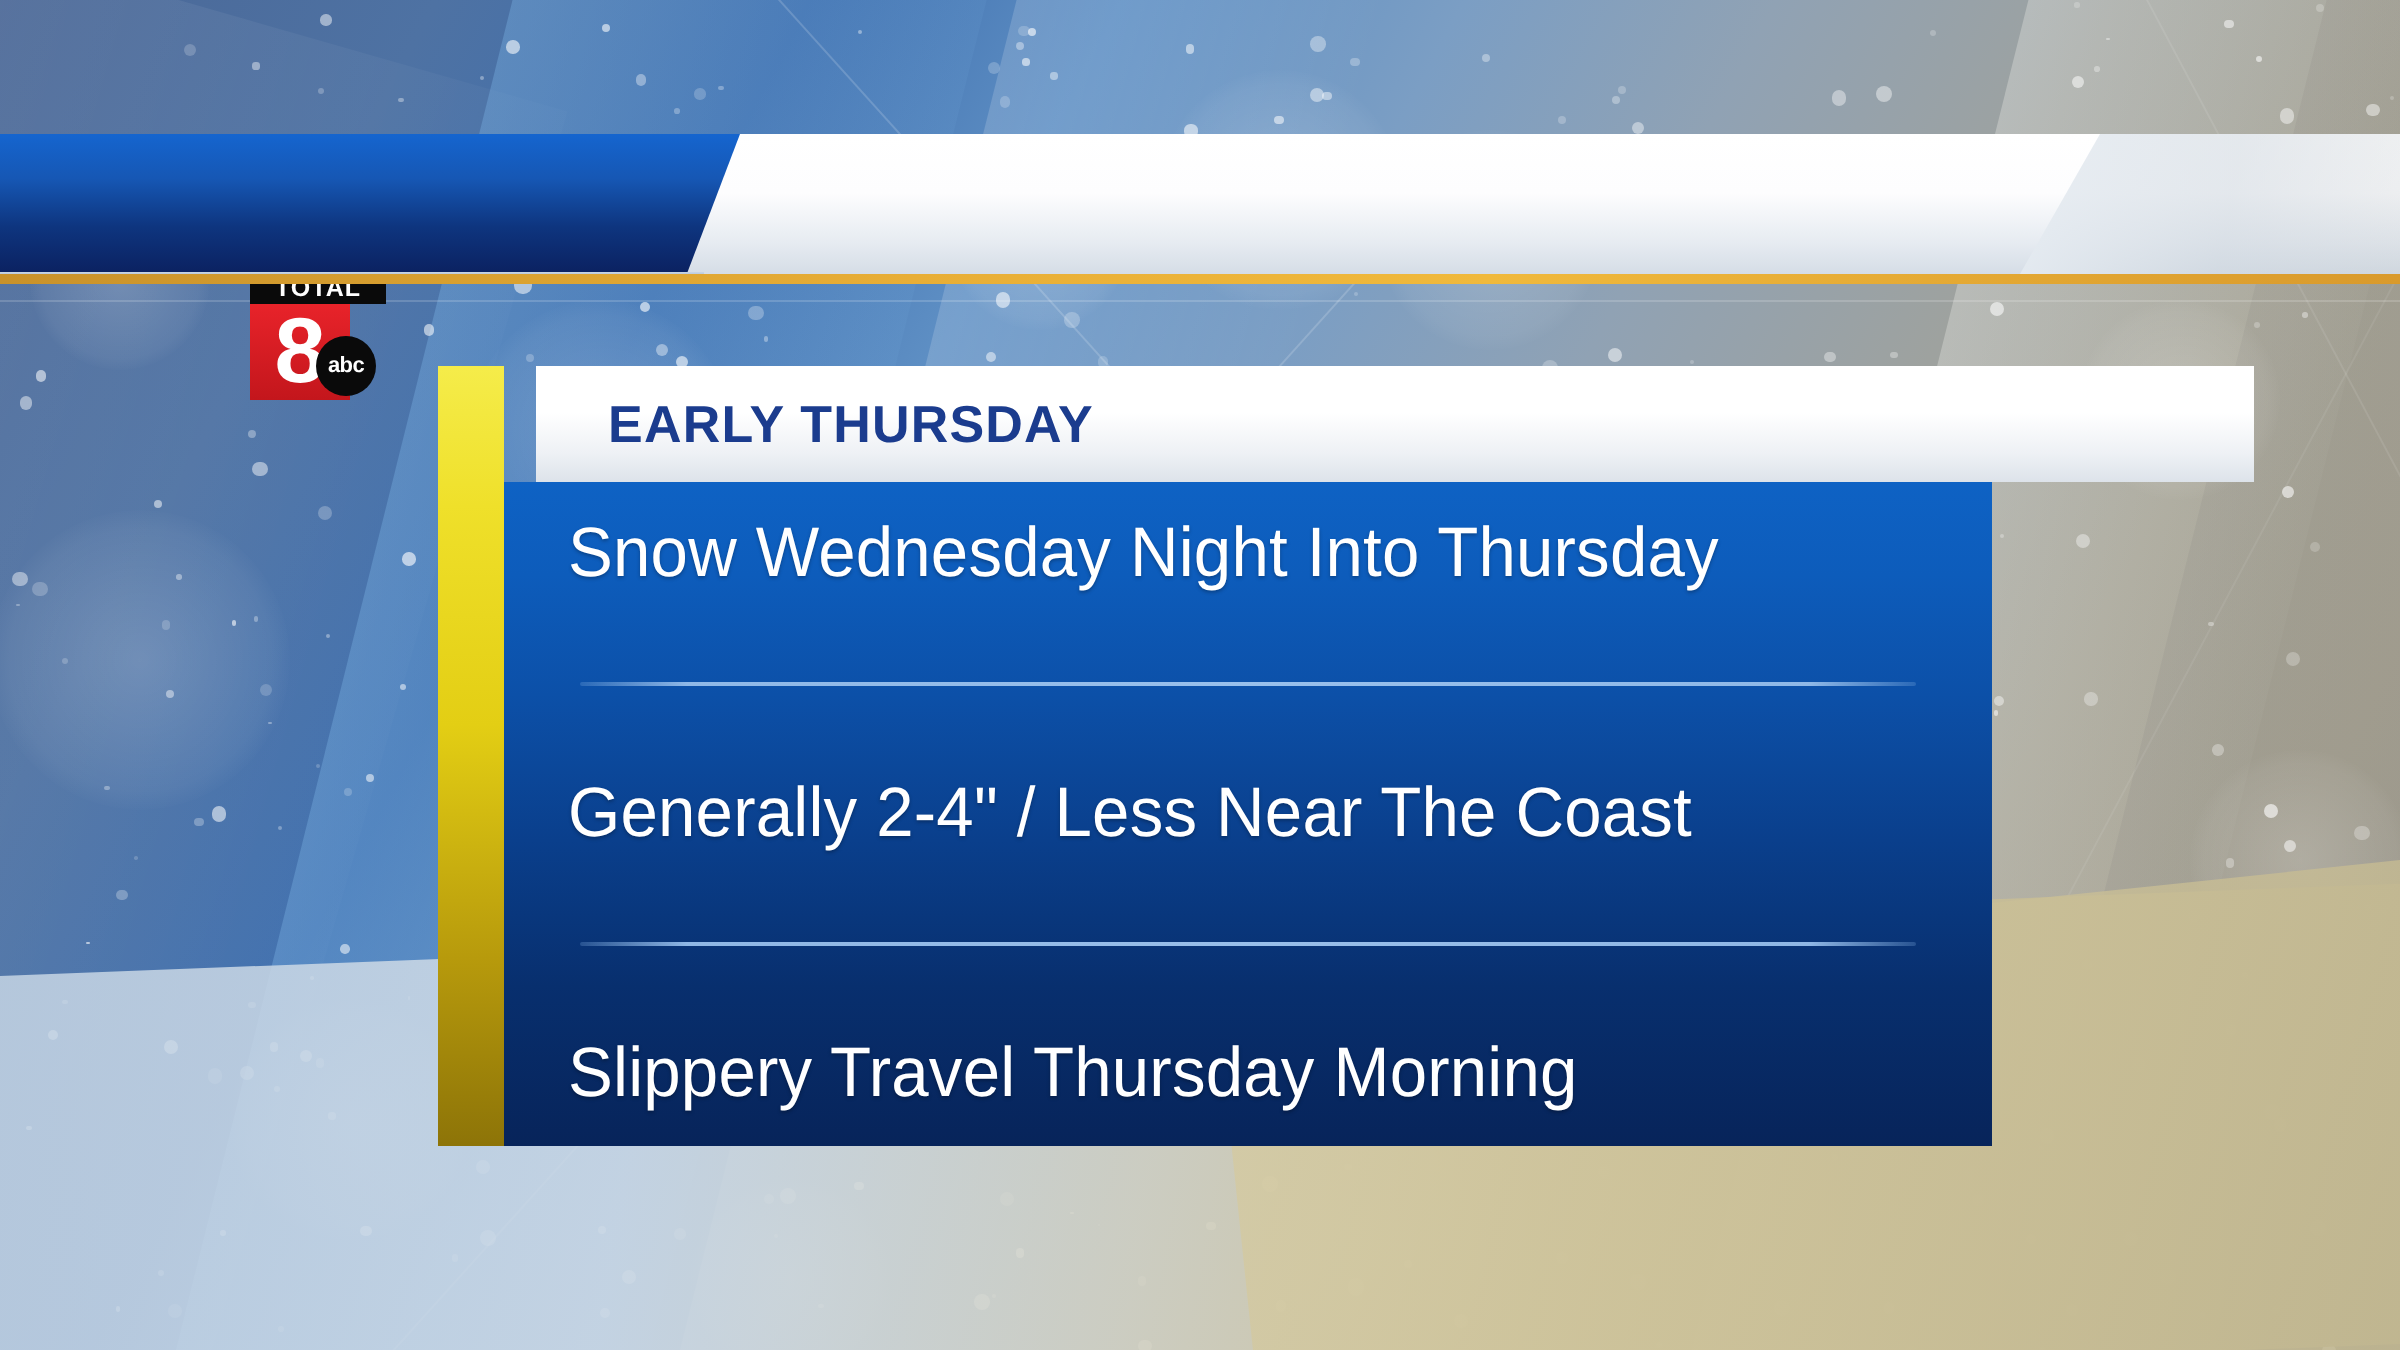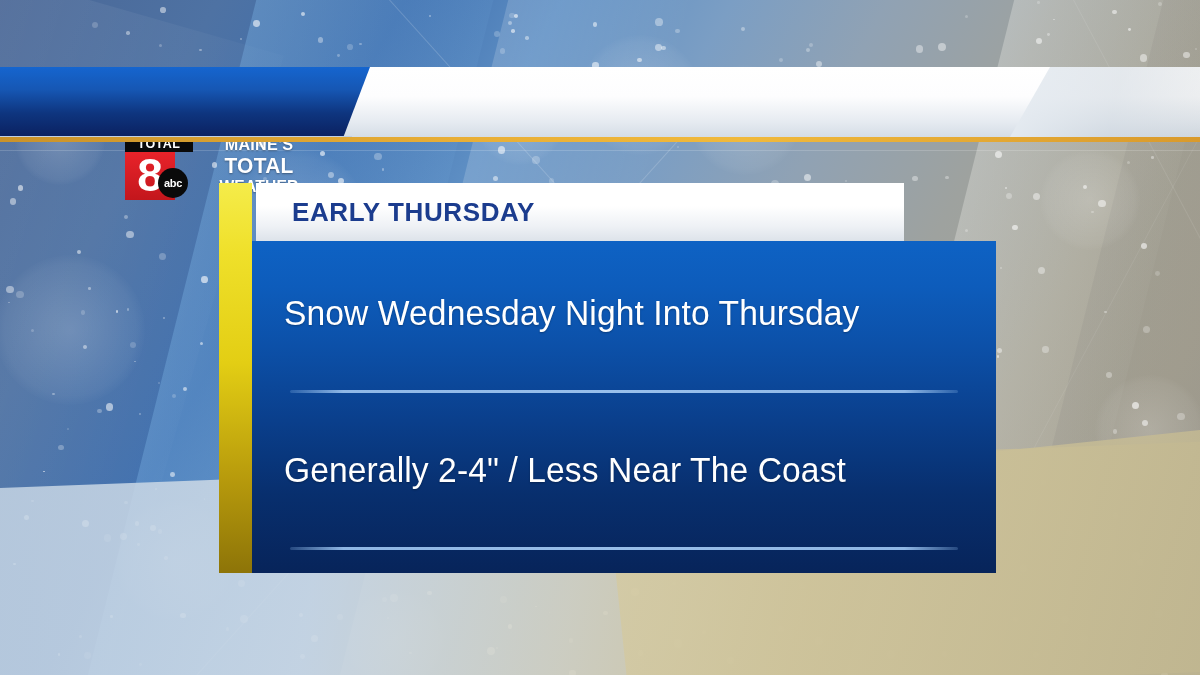--- a/index.html
+++ b/index.html
@@ -173,21 +173,21 @@
   
   #card { position:absolute; left:219px; top:183px; width:777px; height:390px; }
 
   .accent-bar {
     position:absolute; left:0; top:0; width:33px; height:390px;
     background:linear-gradient(180deg,#f5ec4a 0%, #efe02a 18%, #e3ce14 46%, #b79a0c 76%, #8d7408 100%);
   }
   .card-body { position:absolute; left:33px; top:0; width:744px; height:390px; }
 
   .card-head {
-    position:absolute; left:4px; top:0; width:648px; height:58px;
+    position:absolute; left:16px; top:0; width:859px; height:58px;
     background:linear-gradient(180deg,#ffffff 0%, #ffffff 40%, #eef1f5 75%, #dde3ea 100%);
     display:flex; align-items:center;
   }
   .card-head-title {
     margin-left:36px;
     font-size:26px; font-weight:bold; letter-spacing:.6px;
     color:#1b3c8e;
   }
 
   .card-panel {
@@ -504,25 +504,20 @@
     <div class="banner-white-fade"></div>
     <div class="banner-blue-slant"></div>
 
     <div id="logo">
       <div class="logo-wmtw">TOTAL</div>
       <div class="logo-red"></div>
       <div class="logo-eight">8</div>
       <div class="logo-abc">abc</div>
     </div>
 
-    <div id="brand">
-      <div class="bl1">MAINE'S</div>
-      <div class="bl2">TOTAL</div>
-      <div class="bl3">WEATHER</div>
-    </div>
 
 
     <div class="banner-gold-cap"></div>
     <div class="banner-gold"></div>
   </div>
 
   <div id="card">
     <div class="accent-bar"></div>
     <div class="card-body">
 
@@ -533,19 +528,22 @@
       <div class="card-panel">
         <div class="rowlist">
           <div class="row">
             <div class="row-text">Snow Wednesday Night Into Thursday</div>
           </div>
           <div class="divider"></div>
           <div class="row">
             <div class="row-text">Generally 2-4" / Less Near The Coast</div>
           </div>
           <div class="divider"></div>
+          <div class="row">
+            <div class="row-text">Slippery Travel Thursday Morning</div>
+          </div>
         </div>
       </div>
 
     </div>
   </div>
 
 </div>
 
 </body></html>

